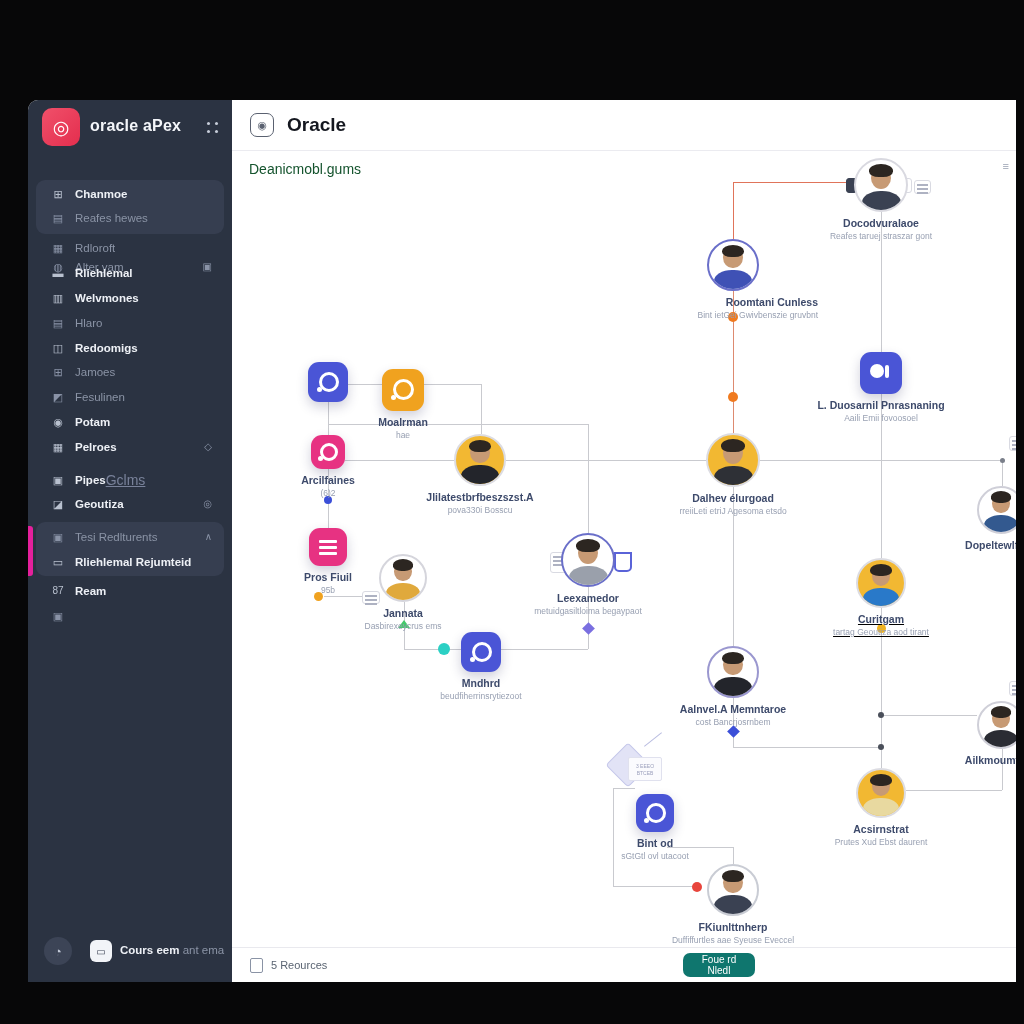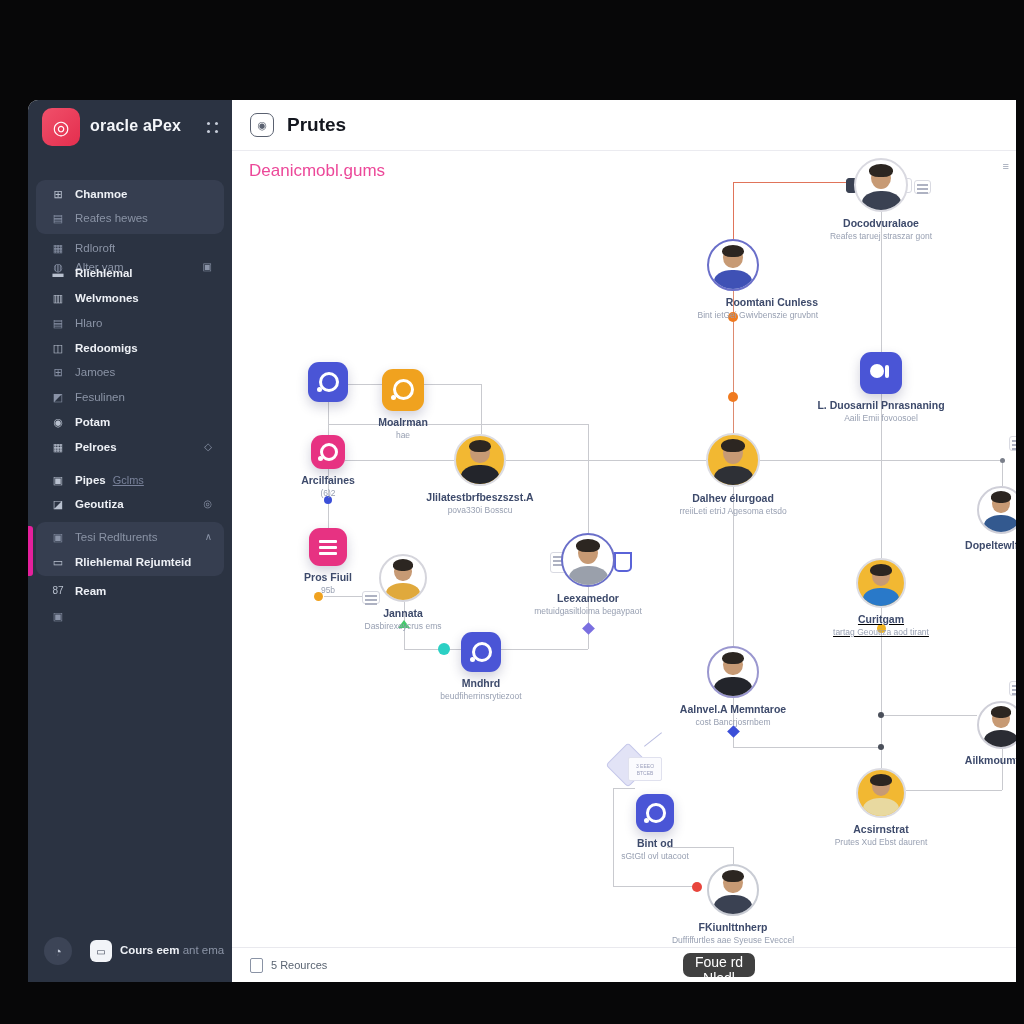--- a/index.html
+++ b/index.html
@@ -21,38 +21,38 @@
   #grp-pinned{top:80px;height:54px;}
   #grp-req{top:422px;height:54px;}
   #req-bar{position:absolute;left:0;top:426px;width:5px;height:50px;background:#e5209c;border-radius:0 3px 3px 0;}
   .sb-row{position:absolute;left:8px;width:188px;height:24px;line-height:24px;font-size:11.5px;
     display:flex;align-items:center;cursor:pointer;}
   .sb-row .gly{width:16px;margin-left:14px;margin-right:9px;font-size:11px;color:#8a93a7;text-align:center;flex:none;}
   .sb-row .lbl{white-space:nowrap;overflow:hidden;}
   .sb-row.bold .lbl{color:#eef1f6;font-weight:bold;}
   .sb-row.dim .lbl{color:#8b94a6;}
   .sb-row.bold .gly{color:#b9c1cf;}
-  .sb-row .badge{color:#79829a;margin-left:7px;font-size:11px;text-decoration:underline;}
+  .sb-row .badge{color:#79829a;font-size:14px;text-decoration:underline;}
   .sb-row .right{margin-left:auto;margin-right:12px;color:#8a93a7;font-size:10px;}
   #sb-footer{position:absolute;left:0;bottom:8px;width:100%;height:44px;}
   #sb-foot-circle{position:absolute;left:16px;top:7px;width:28px;height:28px;border-radius:50%;
     background:#3c4456;color:#c3cad8;font-size:13px;display:flex;align-items:center;justify-content:center;}
   #sb-foot-sq{position:absolute;left:62px;top:10px;width:22px;height:22px;border-radius:6px;background:#f2f4f8;
     color:#3a4152;font-size:10px;display:flex;align-items:center;justify-content:center;}
   #sb-foot-text{position:absolute;left:92px;top:14px;font-size:11.5px;white-space:nowrap;}
   #sb-foot-text .s{color:#eef1f6;font-weight:bold;}
   #sb-foot-text .d{color:#8b94a6;}
   
   #main{flex:1;position:relative;background:#fff;overflow:hidden;}
   #main-header{position:absolute;left:0;top:0;right:0;height:50px;background:#fff;z-index:20;
     border-bottom:1px solid #ebebf0;display:flex;align-items:center;padding-left:18px;}
   #hdr-icon{width:22px;height:22px;border:1.5px solid #5a6170;border-radius:7px;color:#5a6170;
     display:flex;align-items:center;justify-content:center;font-size:11px;flex:none;}
   #hdr-title{margin-left:13px;font-size:19px;font-weight:bold;color:#14171f;}
-  #breadcrumb{position:absolute;left:17px;top:61px;font-size:17px;color:#ec4899;z-index:15;}
+  #breadcrumb{position:absolute;left:17px;top:61px;font-size:14px;color:#14532d;z-index:15;}
   #canvas{position:absolute;inset:0;z-index:5;}
   .ln{position:absolute;background:#c9cacf;}
   .dot{position:absolute;border-radius:50%;}
   .dmd{position:absolute;transform:rotate(45deg);}
   .tri{position:absolute;width:0;height:0;border-left:6px solid transparent;border-right:6px solid transparent;}
   .avatar{position:absolute;border-radius:50%;overflow:hidden;box-sizing:border-box;background:#fff;}
   .p-head{position:absolute;left:30%;top:13%;width:40%;height:44%;background:#c79a74;border-radius:50%;}
   .p-head::before{content:'';position:absolute;left:-9%;top:-12%;width:118%;height:60%;
     border-radius:50% 50% 42% 42%;background:#2c2621;}
   .p-body{position:absolute;left:11%;top:61%;width:78%;height:48%;border-radius:48% 48% 0 0;background:#3a4152;}
@@ -75,21 +75,21 @@
   .env-dmd{position:absolute;left:0;top:6px;width:30px;height:30px;background:#e2e3f6;border:1px solid #c6c8ea;
     transform:rotate(45deg);border-radius:4px;}
   .env-card{position:absolute;left:16px;top:14px;width:34px;height:24px;background:#fbfbfe;border:1px solid #e0e1ee;
     border-radius:2px;font-size:5px;line-height:7px;color:#9ca0bc;text-align:center;padding-top:5px;box-sizing:border-box;}
   .env-pin{position:absolute;left:30px;top:-4px;width:22px;height:1px;background:#b9bce0;transform:rotate(-38deg);}
   #footerbar{position:absolute;left:0;right:0;bottom:0;height:34px;background:#fff;border-top:1px solid #e9e9ee;
     z-index:20;display:flex;align-items:center;}
   #res-icon{width:11px;height:13px;border:1.2px solid #8a93a5;border-radius:2px;margin-left:18px;flex:none;}
   #res-text{margin-left:8px;font-size:11px;color:#5a6472;}
   #find-btn{position:absolute;left:451px;top:5px;width:72px;height:24px;border:none;border-radius:7px;
-    background:#404040;color:#fff;font-size:14px;font-family:"Liberation Sans",sans-serif;cursor:pointer;}
+    background:#0f766e;color:#fff;font-size:10px;font-family:"Liberation Sans",sans-serif;cursor:pointer;}
   #scroll-glyph{position:absolute;right:8px;top:60px;color:#9aa2b2;font-size:11px;z-index:15;letter-spacing:-1px;}
 </style>
 </head>
 <body>
 
 <div id="window">
   <div id="sidebar">
     <div id="sb-header">
       <div id="sb-logo">◎</div>
       <div id="sb-brand">oracle aPex</div>
@@ -188,21 +188,21 @@
       <div id="sb-foot-text">
         <span class="s">Cours eem</span>
         <span class="d">ant ema</span>
       </div>
     </div>
   </div>
 
   <div id="main">
     <div id="main-header">
       <div id="hdr-icon">◉</div>
-      <div id="hdr-title">Prutes</div>
+      <div id="hdr-title">Oracle</div>
     </div>
     <div id="breadcrumb">Deanicmobl.gums</div>
     <div id="scroll-glyph">≡</div>
     <div id="canvas">
         <div class="ln" style="left: 501px; top: 82px; width: 121px; height: 1px; background: rgb(224, 116, 90);"></div>
         <div class="ln" style="left: 501px; top: 82px; width: 1px; height: 57px; background: rgb(224, 116, 90);"></div>
         <div class="ln" style="left: 501px; top: 191px; width: 1px; height: 142px; background: rgb(221, 138, 112);"></div>
         <div class="ln" style="left: 649px; top: 112px; width: 1px; height: 140px;"></div>
         <div class="ln" style="left: 649px; top: 294px; width: 1px; height: 164px;"></div>
         <div class="ln" style="left: 649px; top: 508px; width: 1px; height: 160px;"></div>

